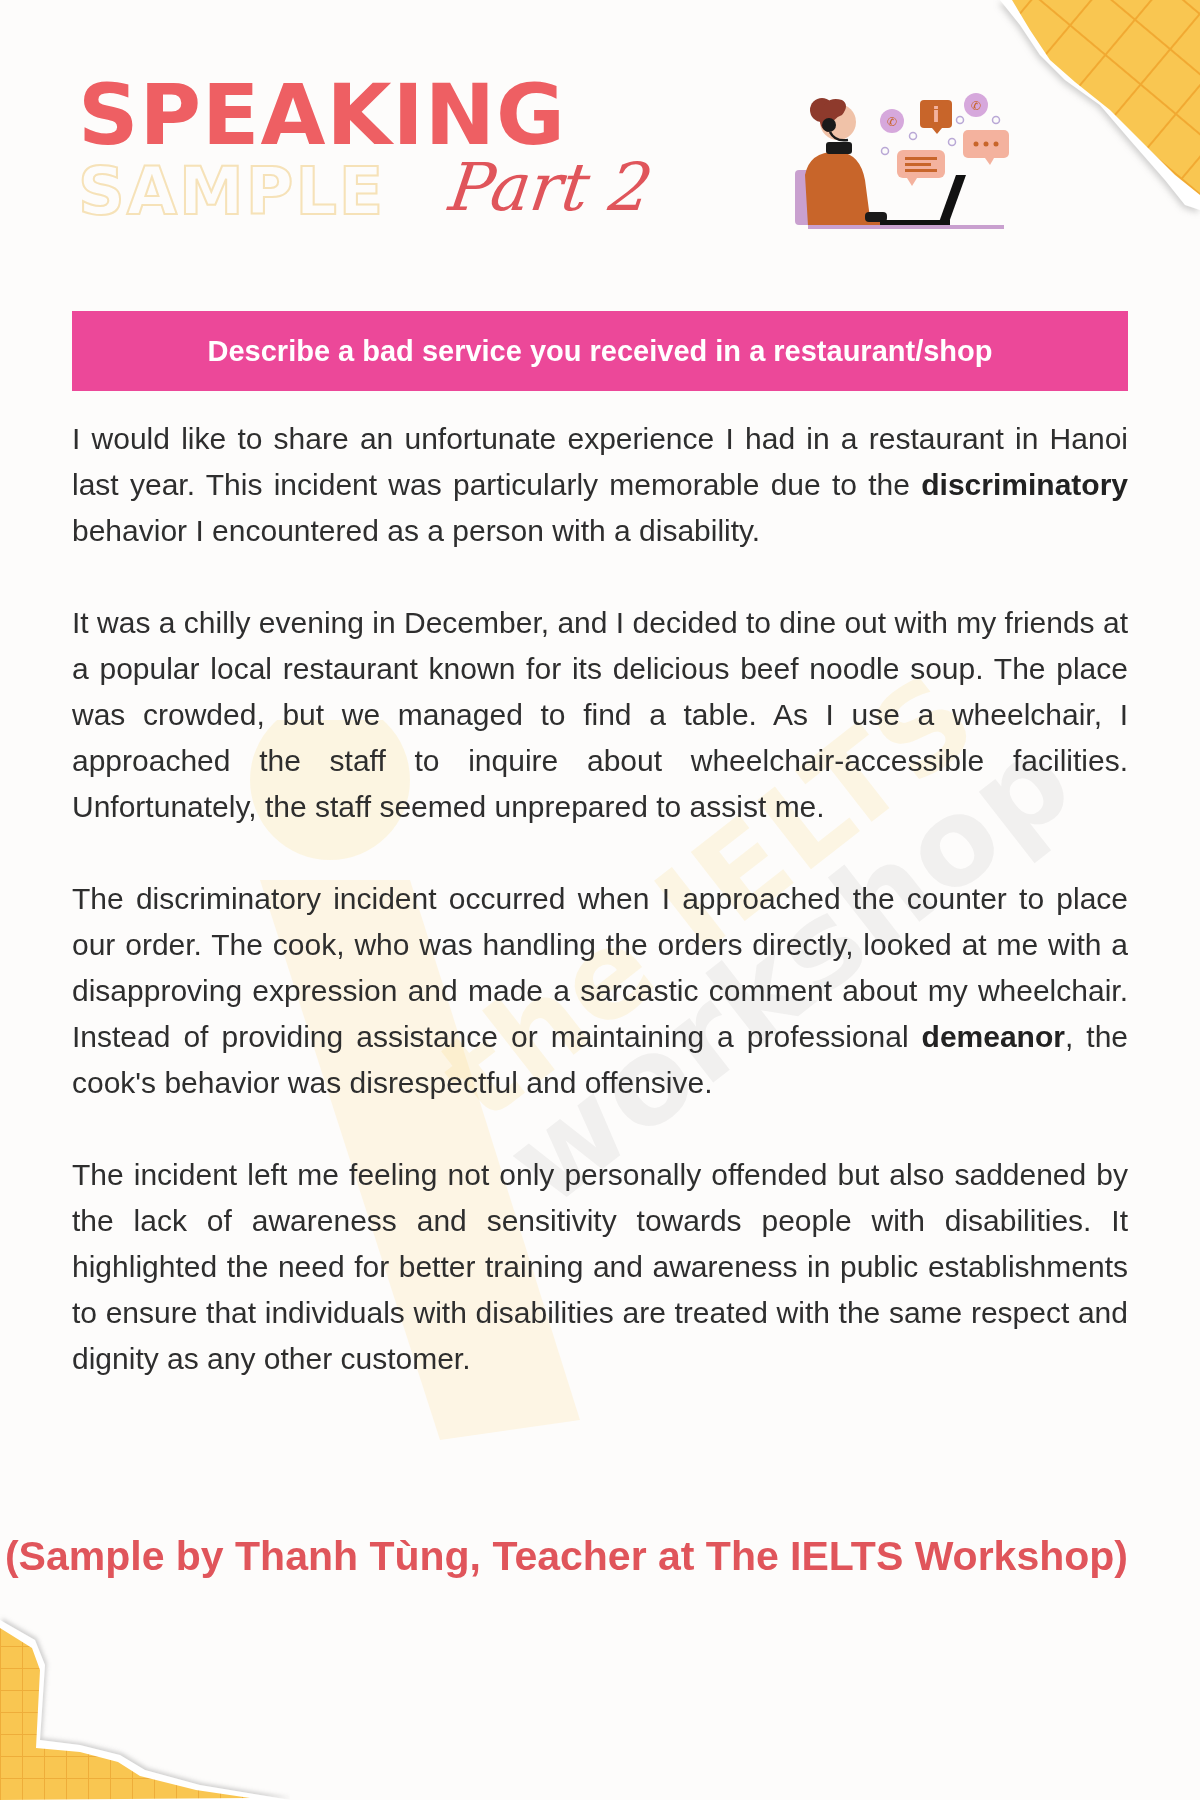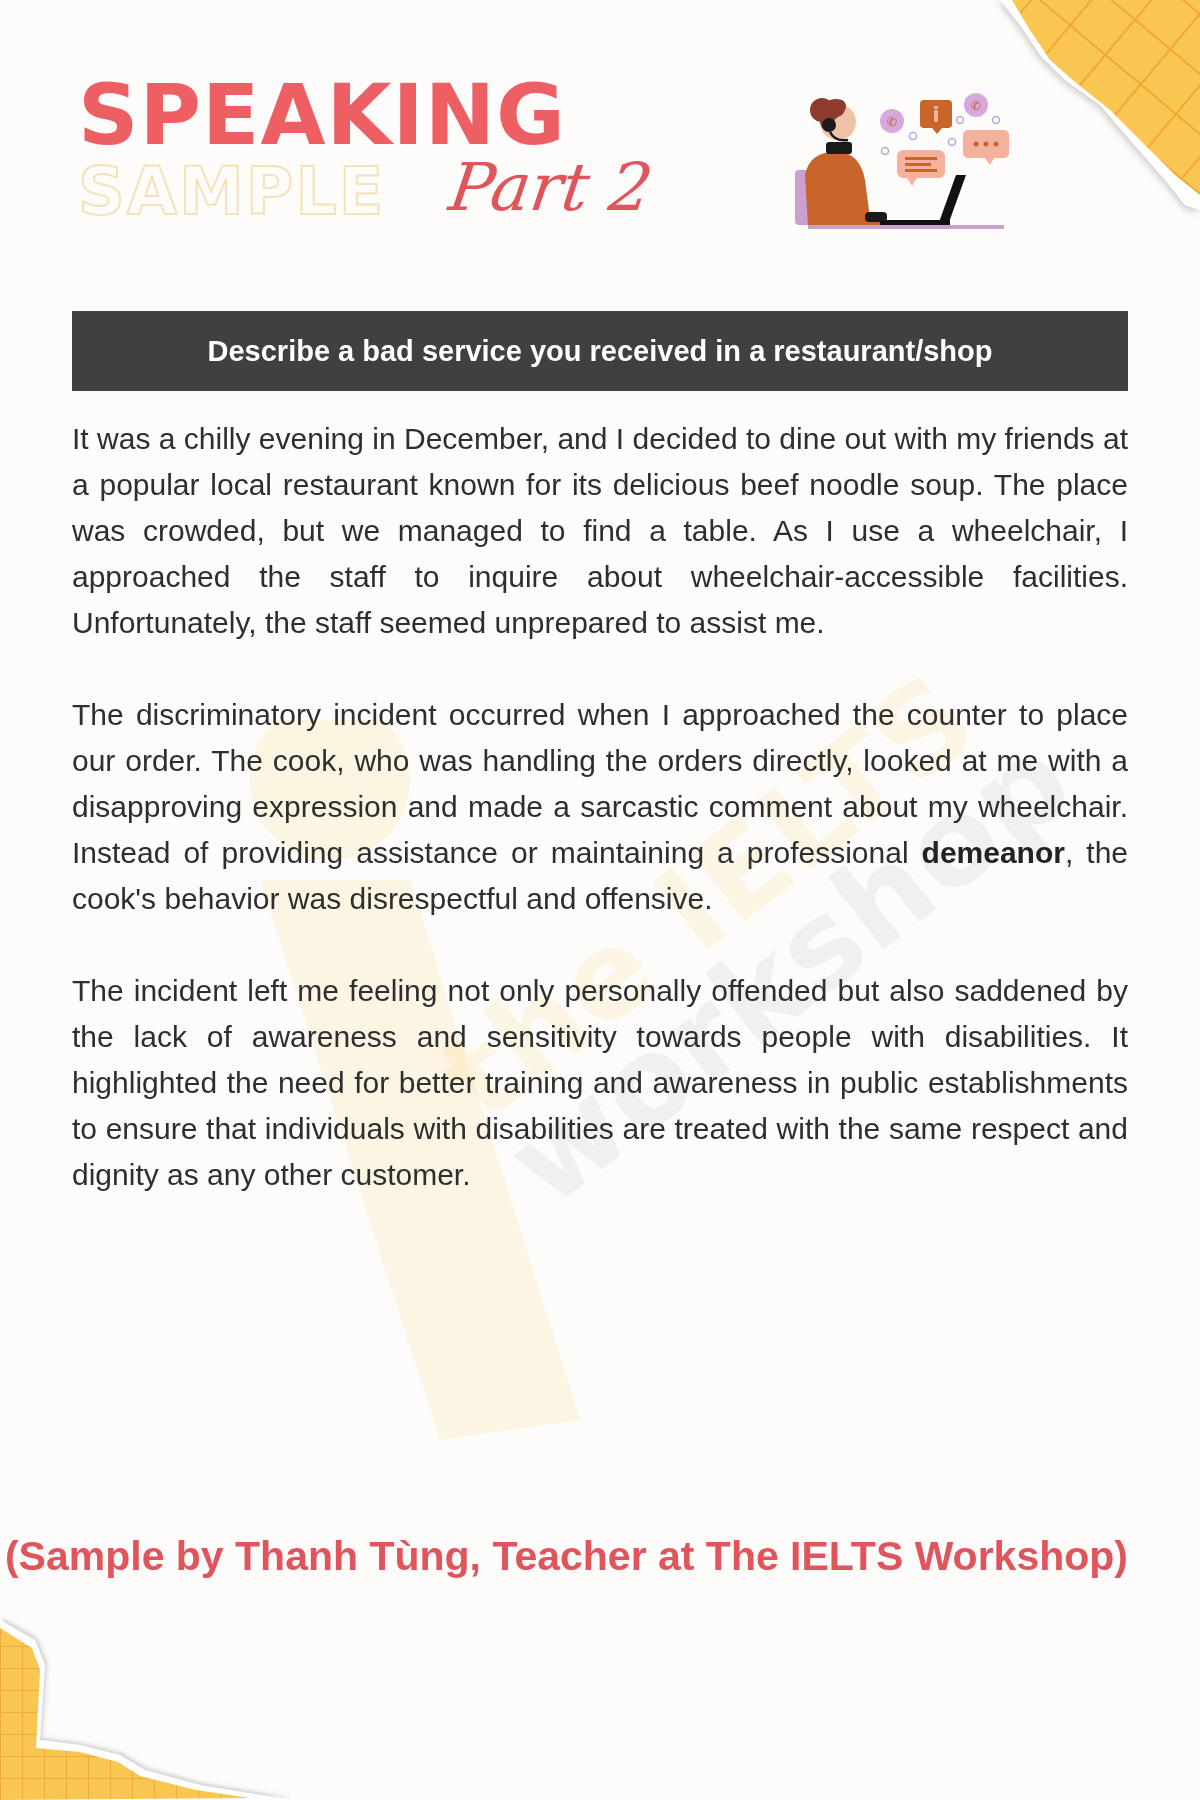--- a/index.html
+++ b/index.html
@@ -45,21 +45,21 @@
     position: absolute; left: 450px; top: 148px;
     font-family: "DejaVu Serif", serif; font-style: italic;
     font-size: 66px; color: #e0555b; line-height: 80px;
     transform: skewX(-8deg);
   }
   .illustration {
     position: absolute; left: 780px; top: 70px; width: 240px; height: 170px;
   }
   .topic-bar {
     position: absolute; left: 72px; top: 311px; width: 1056px; height: 80px;
-    background: #404040;
+    background: #ec4899;
     display: flex; align-items: center; justify-content: center;
   }
   .topic-bar span {
     color: #ffffff; font-weight: bold; font-size: 29px;
     font-family: "Liberation Sans", sans-serif;
   }
   .body-text {
     position: absolute; left: 72px; top: 416px; width: 1056px;
     font-size: 30px; line-height: 46px; color: #2e2e2e;
     text-align: justify;
@@ -159,18 +159,19 @@
   <circle cx="172" cy="72" r="3.5" fill="none" stroke="#b9a8d6" stroke-width="1.5"></circle>
   <circle cx="180" cy="50" r="3.5" fill="none" stroke="#b9a8d6" stroke-width="1.5"></circle>
   <circle cx="216" cy="50" r="3.5" fill="none" stroke="#b9a8d6" stroke-width="1.5"></circle>
 </svg>
 
 <div class="topic-bar">
   <span>Describe a bad service you received in a restaurant/shop</span>
 </div>
 
 <div class="body-text">
+  <p><span>I would like to share an unfortunate experience I had in a restaurant in Hanoi last year. This incident was particularly memorable due to the </span><b>discriminatory</b><span> behavior I encountered as a person with a disability.</span></p>
   <p><span>It was a chilly evening in December, and I decided to dine out with my friends at a popular local restaurant known for its delicious beef noodle soup. The place was crowded, but we managed to find a table. As I use a wheelchair, I approached the staff to inquire about wheelchair-accessible facilities. Unfortunately, the staff seemed unprepared to assist me.</span></p>
   <p><span>The discriminatory incident occurred when I approached the counter to place our order. The cook, who was handling the orders directly, looked at me with a disapproving expression and made a sarcastic comment about my wheelchair. Instead of providing assistance or maintaining a professional </span><b>demeanor</b><span>, the cook's behavior was disrespectful and offensive.</span></p>
   <p><span>The incident left me feeling not only personally offended but also saddened by the lack of awareness and sensitivity towards people with disabilities. It highlighted the need for better training and awareness in public establishments to ensure that individuals with disabilities are treated with the same respect and dignity as any other customer.</span></p>
 </div>
 
 <div class="credit">(Sample by Thanh Tùng, Teacher at The IELTS Workshop)</div>
 
 </body></html>

